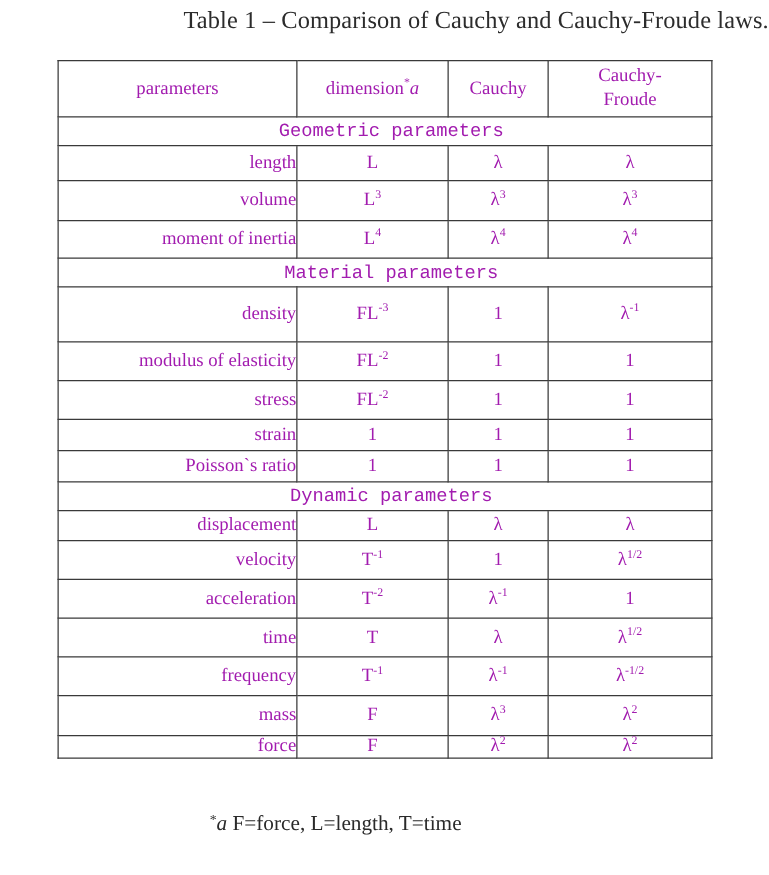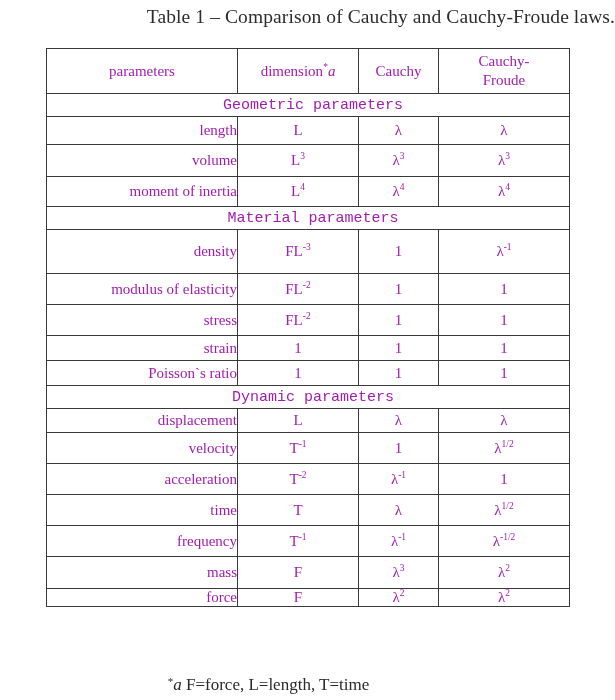--- a/index.html
+++ b/index.html
@@ -60,21 +60,21 @@
     font-family: Liberation Mono, monospace;
   }
   sup {
     font-size: 9.5px;
     vertical-align: 6px;
     line-height: 0;
   }
   .ital { font-style: italic; }
   .foot {
     position: absolute;
-    left: 0; top: 675px;
+    left: 0; top: 649px;
     width: 537px;
     text-align: center;
     font-size: 17px;
     color: #2a2a2a;
   }
   .foot sup { font-size: 11px; vertical-align: 5px; }
 </style>
 </head>
 <body>
 

